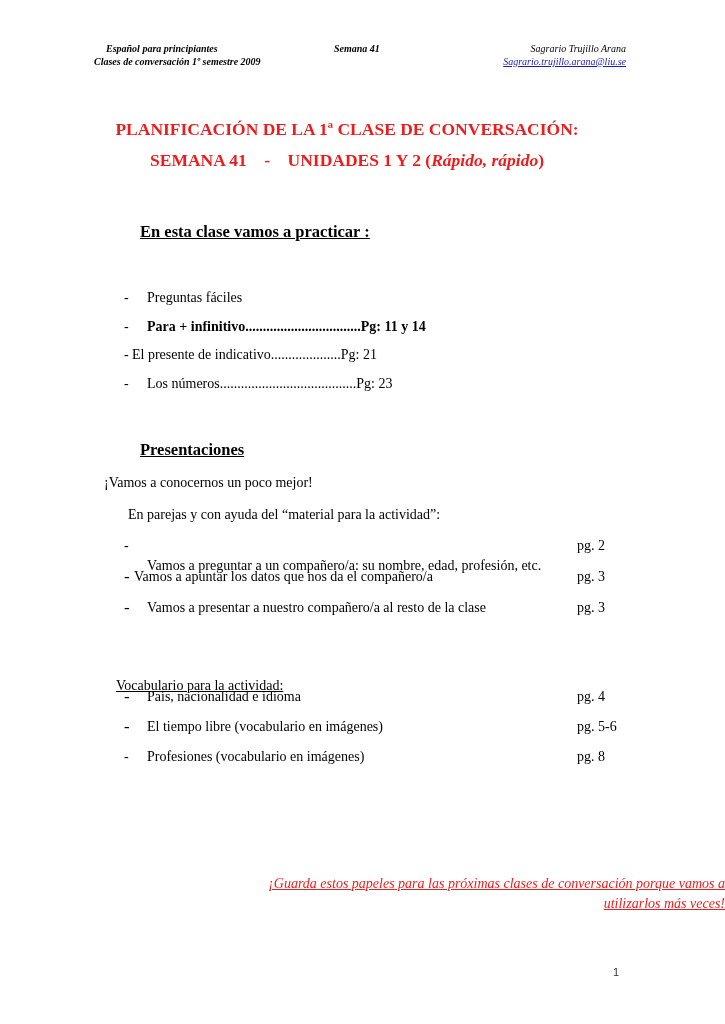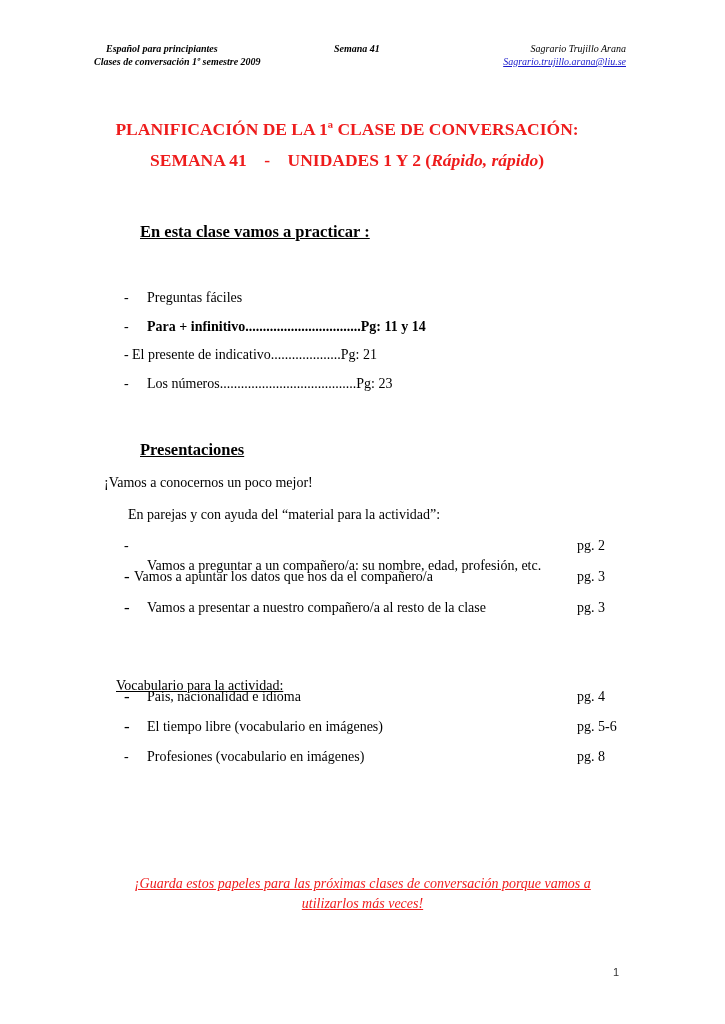--- a/index.html
+++ b/index.html
@@ -15,21 +15,21 @@
       left: 0; width: 694px; text-align: center; color: #ee1c1c;
       font-weight: bold; font-size: 17.5px;
     }
     .title i { font-style: italic; }
     .h2 { font-size: 16.5px; font-weight: bold; text-decoration: underline; margin-left: 36px; }
     .txt { font-size: 14px; }
     .dash { font-size: 14px; }
     .dash.big { font-size: 17px; }
     .u { text-decoration: underline; }
     .closing {
-      left: 0; width: 725px; text-align: center; color: #ee1c1c;
+      left: 0; width: 725px; text-align: right; color: #ee1c1c;
       font-style: italic; font-size: 14px; text-decoration: underline; line-height: 20px;
     }
     .pagenum { font-family: "Liberation Sans", "DejaVu Sans", sans-serif; font-size: 11px; color: #333; }
   </style>
 </head>
 <body>
 
 <div>
   <div class="abs hdr b" style="left:106px; top:42px;">Español para principiantes</div>
   <div class="abs hdr b" style="left:94px; top:55px;">Clases de conversación 1º semestre 2009</div>

